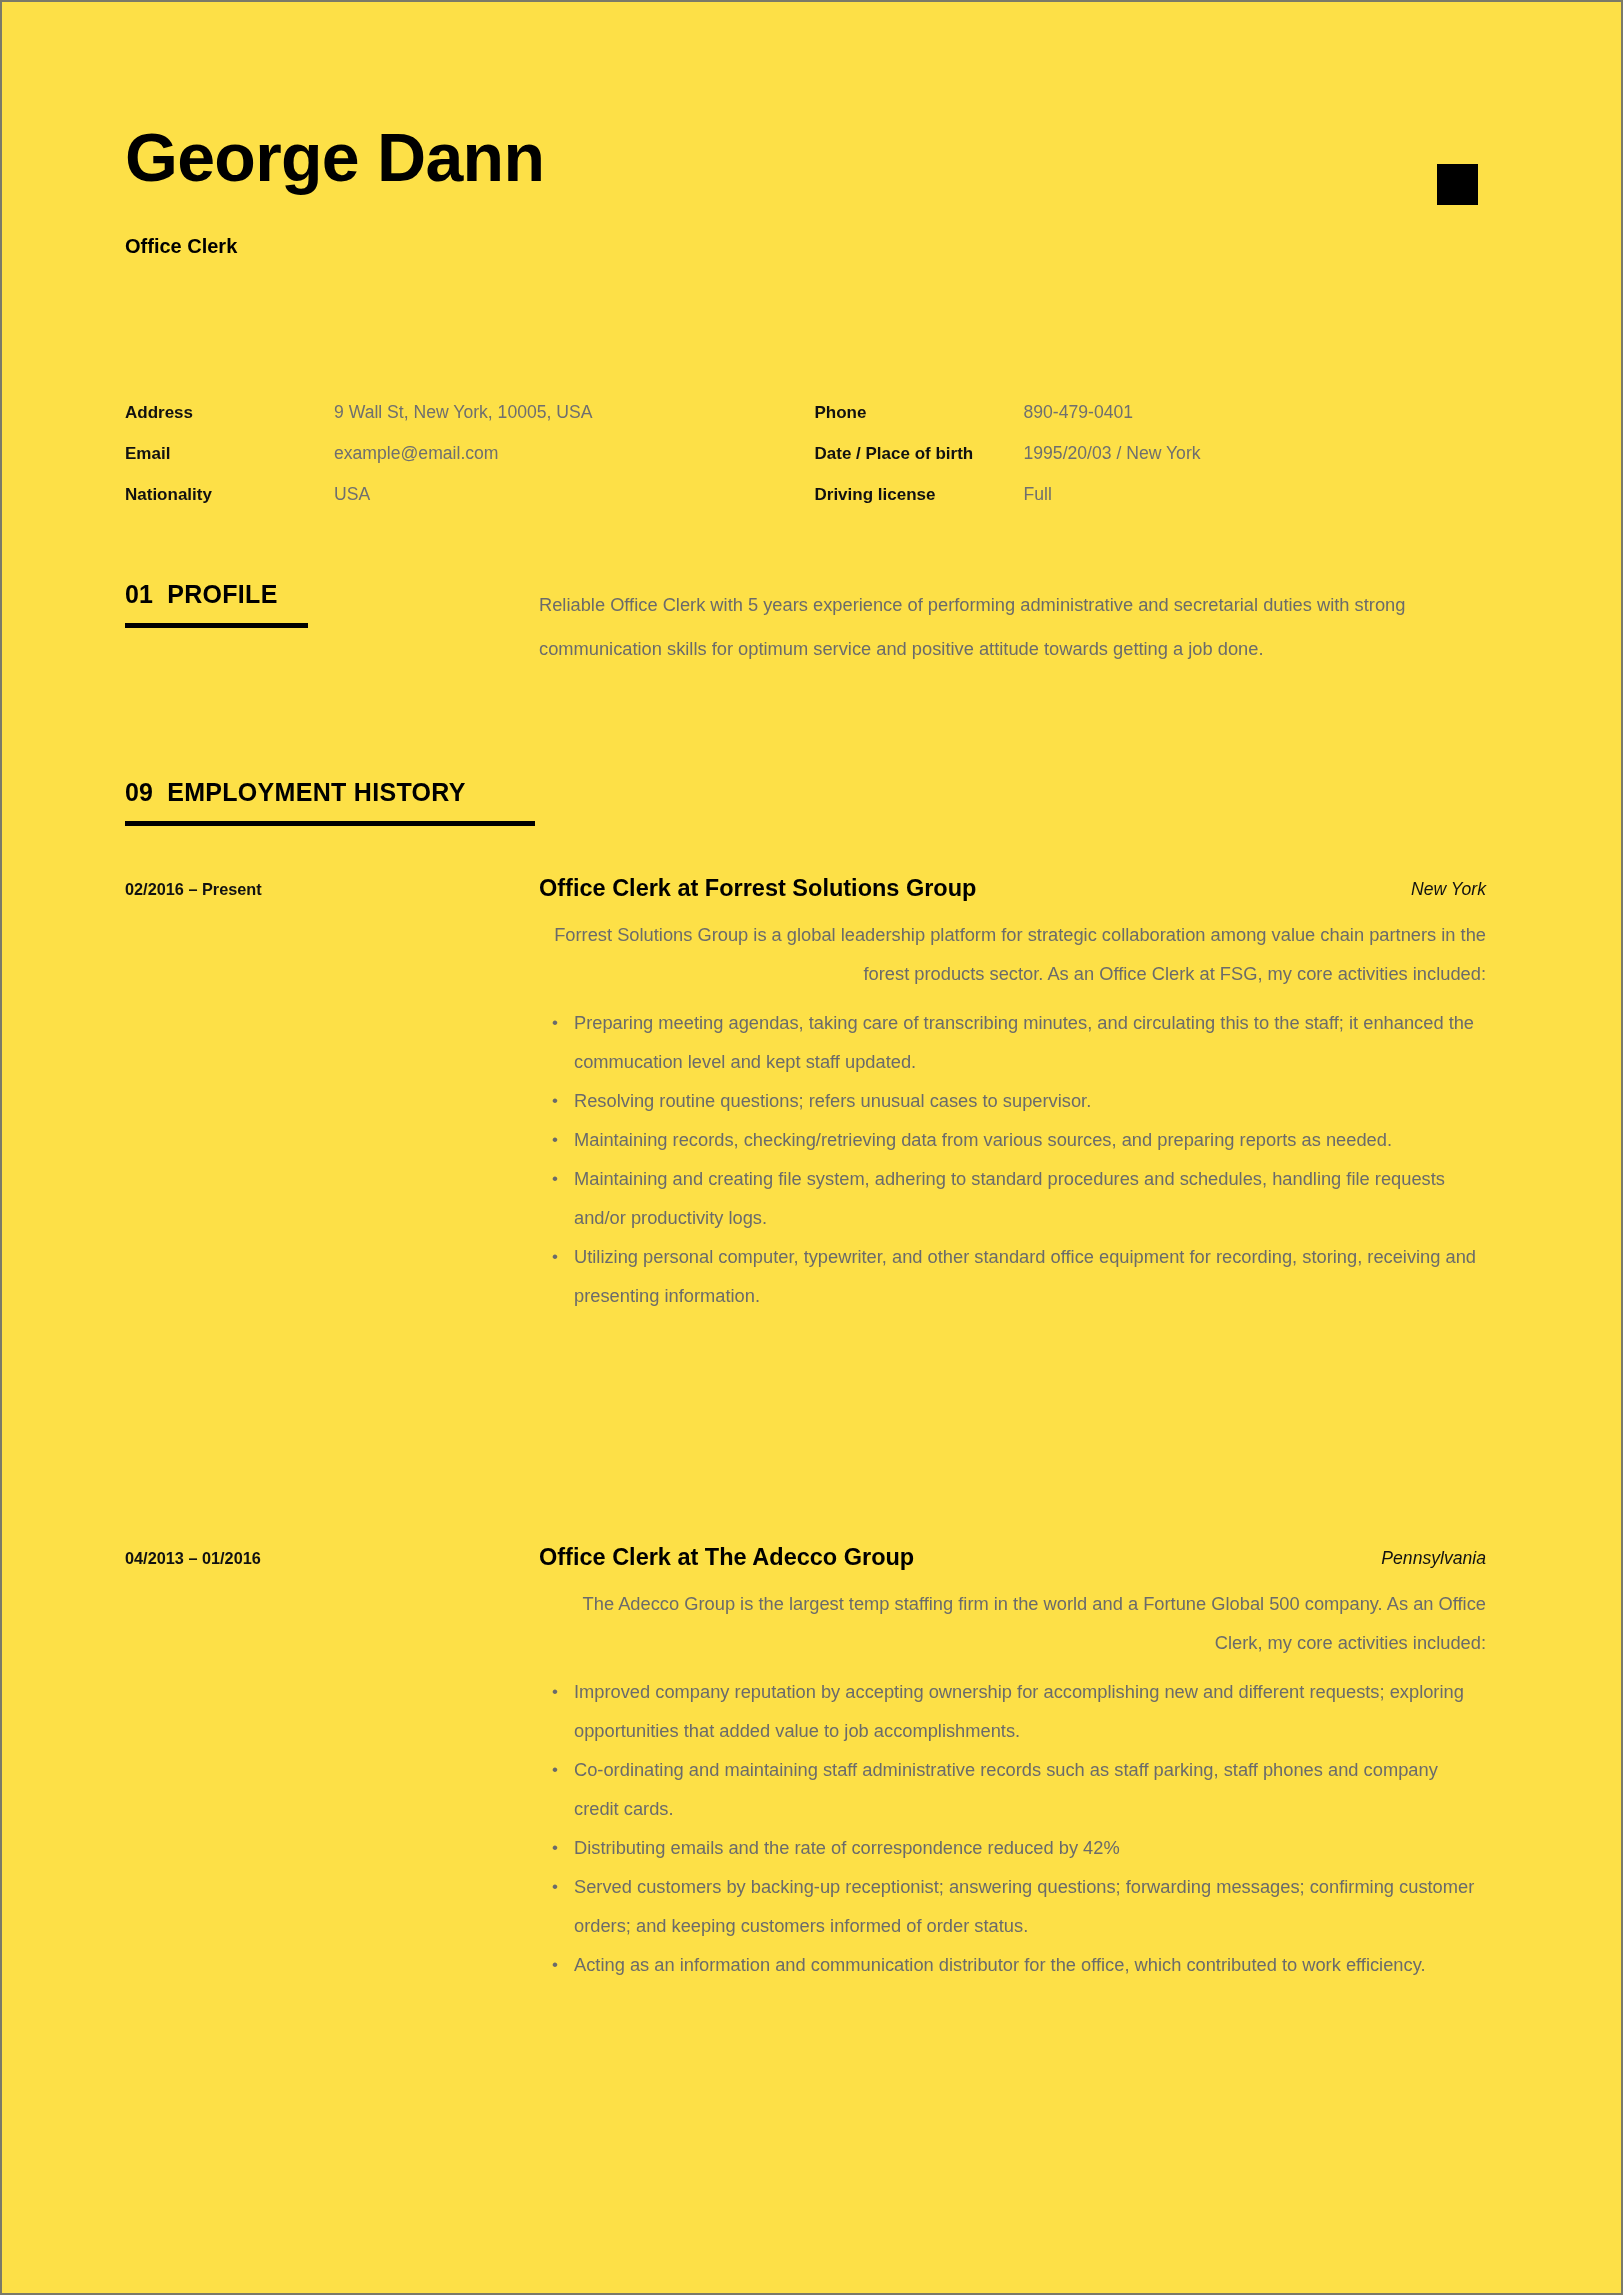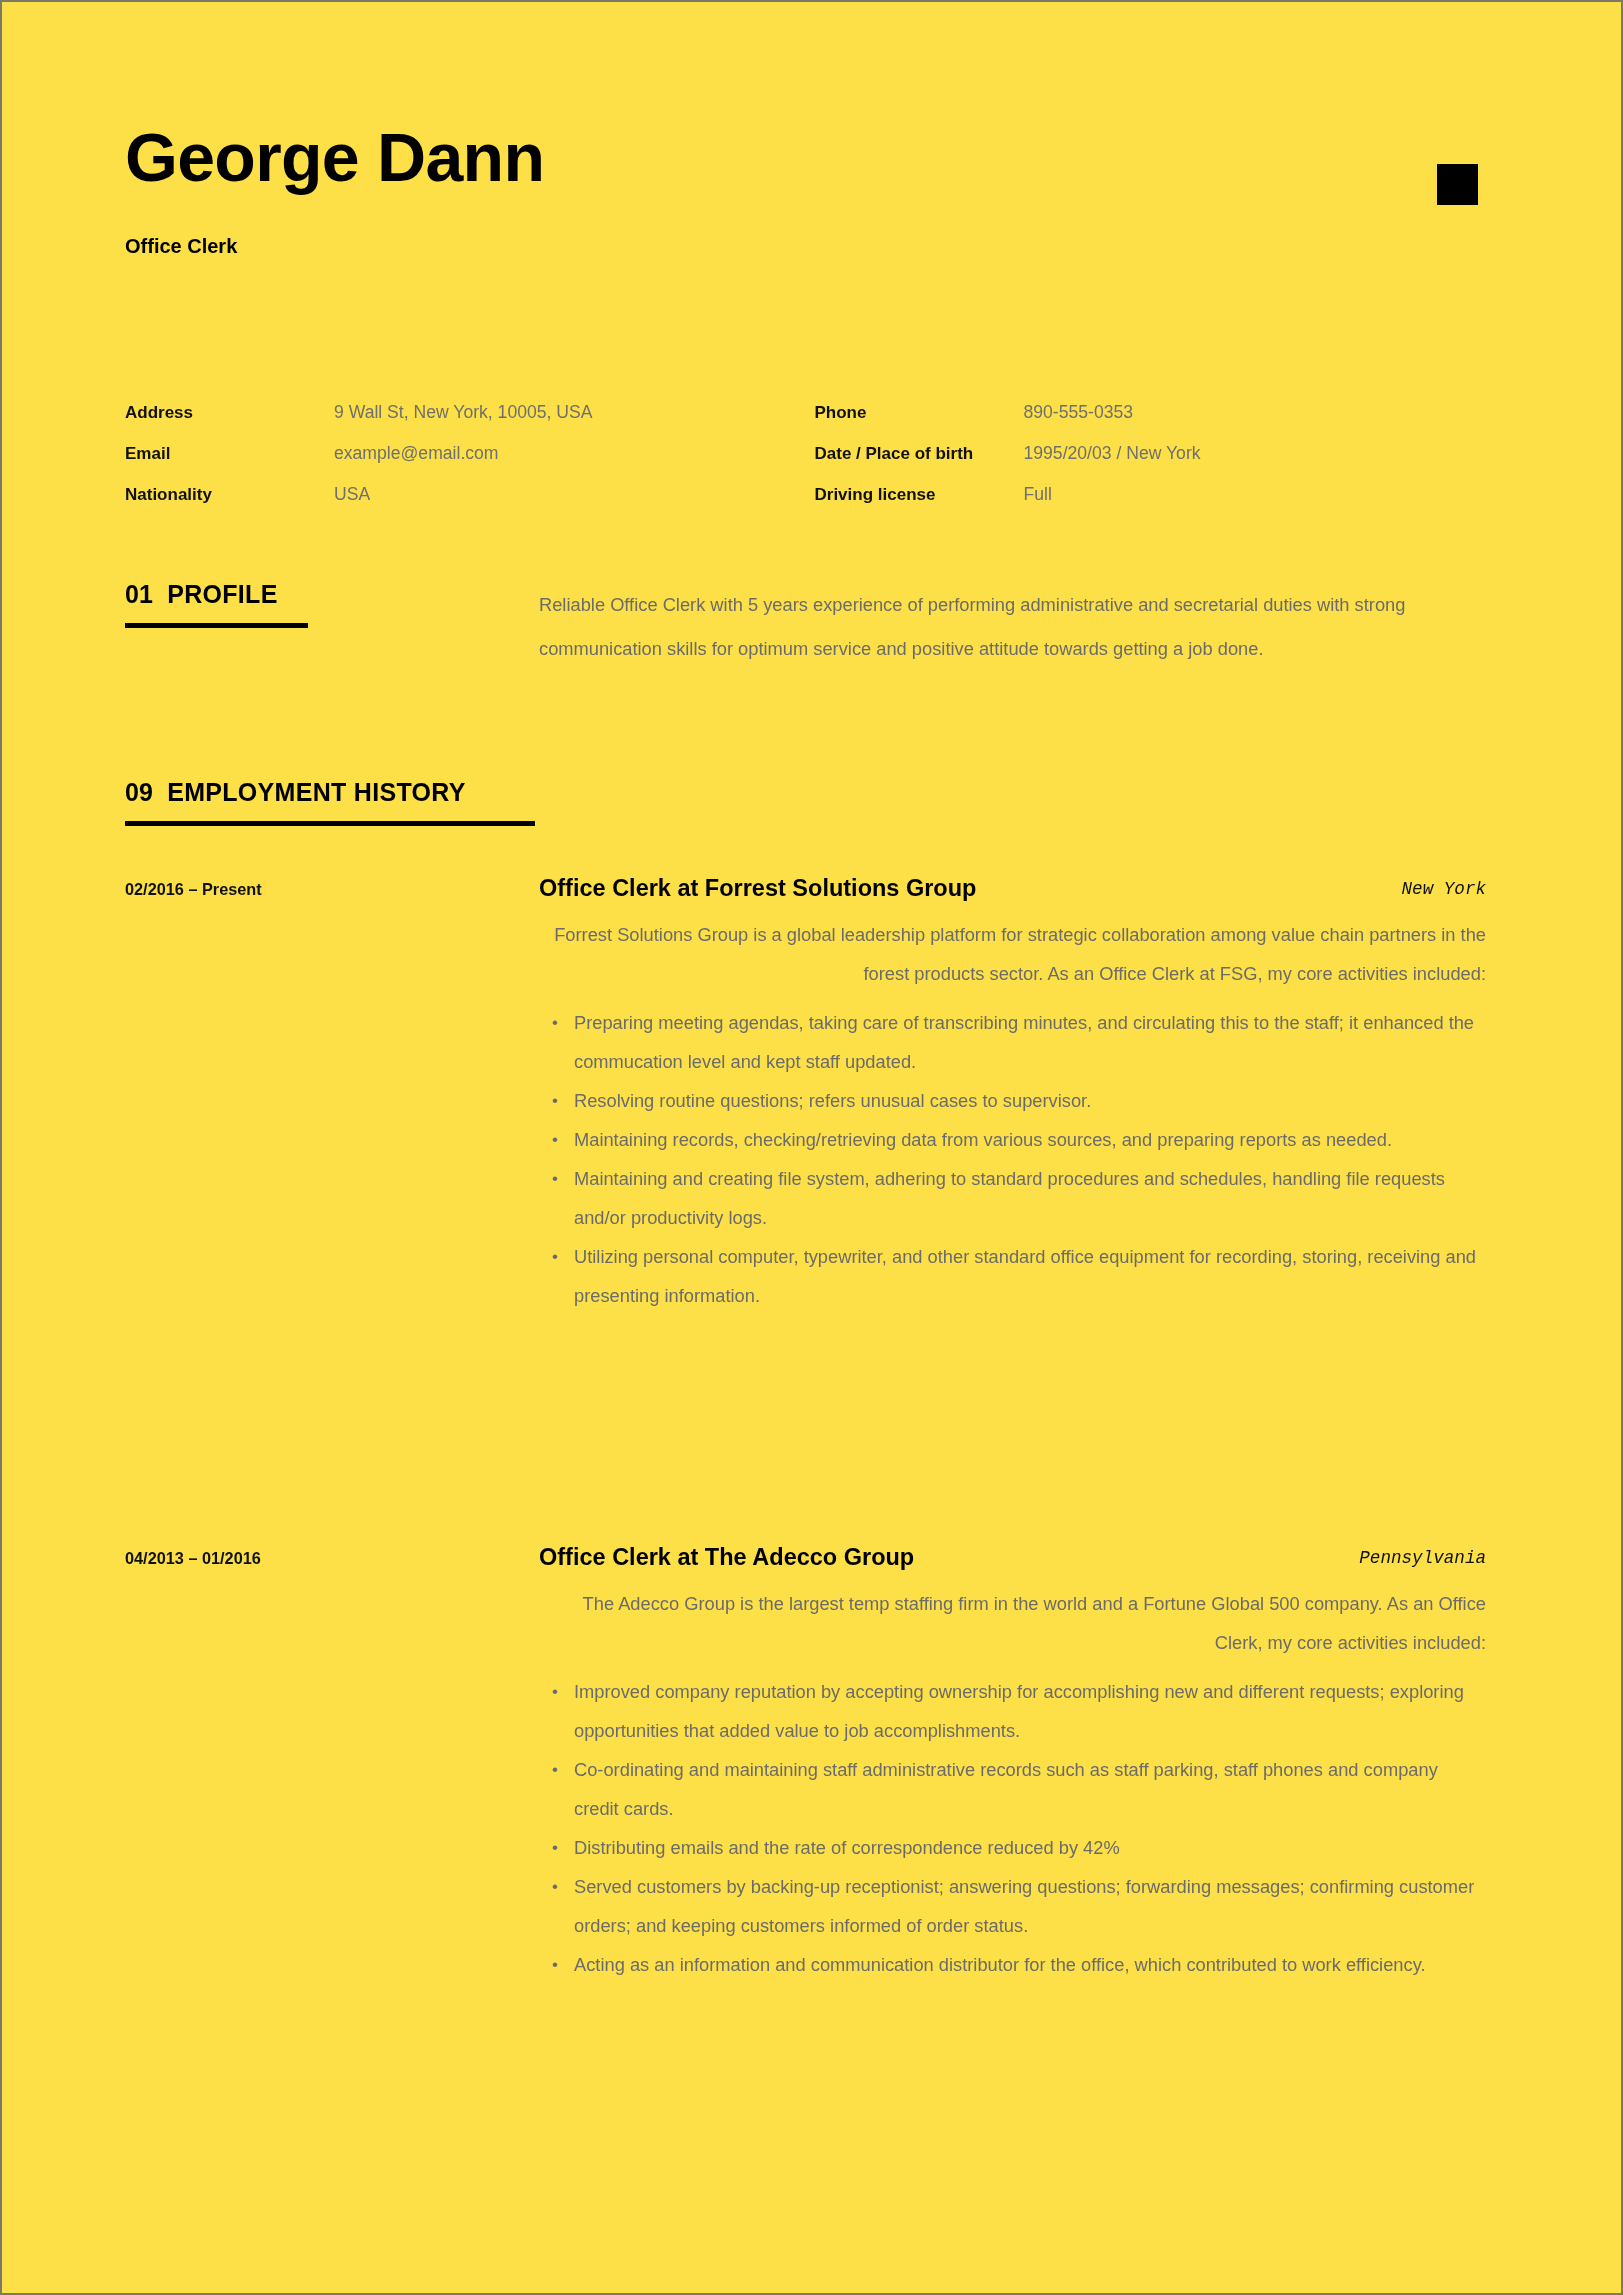--- a/index.html
+++ b/index.html
@@ -162,21 +162,20 @@
   }
   .entry-location {
     position: absolute;
     right: 0;
     top: 2.6px;
     font-size: 17.6px;
     font-style: italic;
     color: #111111;
     text-align: right;
     white-space: nowrap;
-    font-family: Liberation Mono, monospace;
   }
   .entry-desc {
     margin: 0;
     padding-top: 13px;
     font-size: 18.3px;
     line-height: 39px;
     color: #6b6b6b;
     text-align: right;
   }
   .entry-bullets {
@@ -228,21 +227,21 @@
         </div>
         <div class="contact-row">
           <div class="contact-label">Nationality</div>
           <div class="contact-value">USA</div>
         </div>
       </div>
 
       <div class="contact-col">
         <div class="contact-row">
           <div class="contact-label">Phone</div>
-          <div class="contact-value">890-555-0353</div>
+          <div class="contact-value">890-479-0401</div>
         </div>
         <div class="contact-row">
           <div class="contact-label">Date / Place of birth</div>
           <div class="contact-value">1995/20/03 / New York</div>
         </div>
         <div class="contact-row">
           <div class="contact-label">Driving license</div>
           <div class="contact-value">Full</div>
         </div>
       </div>

